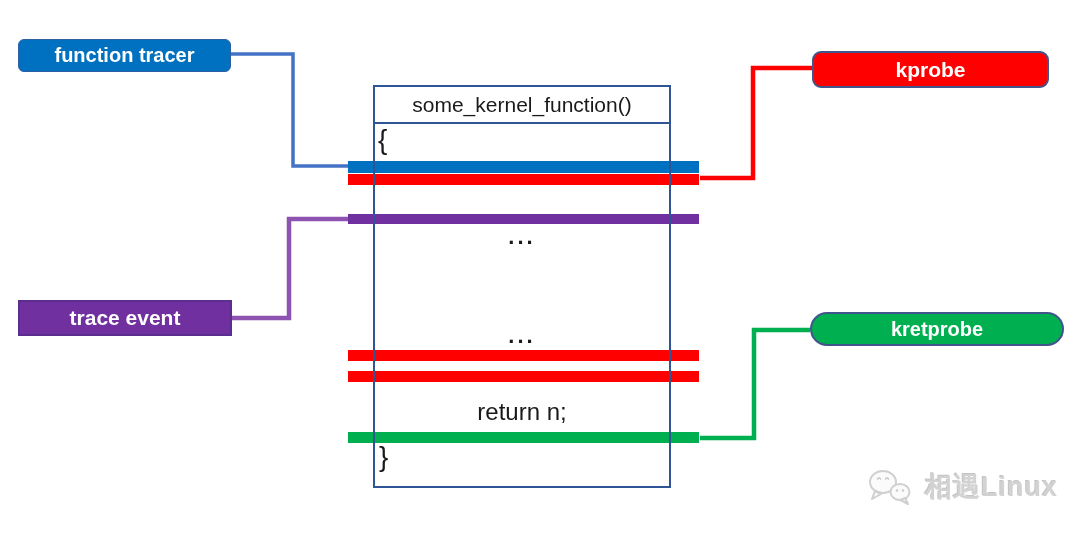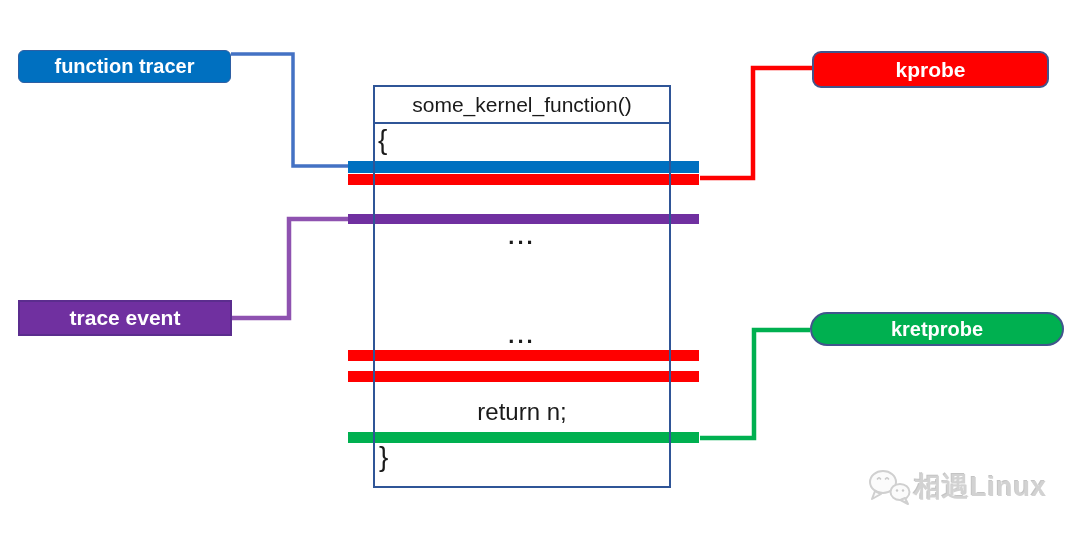--- a/index.html
+++ b/index.html
@@ -39,21 +39,21 @@
     position:absolute;display:flex;align-items:center;justify-content:center;
     color:#ffffff;font-weight:600;font-size:20px;box-sizing:border-box;z-index:6;
     white-space:nowrap;
   }
   #label-function-tracer{left:18px;top:39px;width:213px;height:33px;border-radius:6px;border:1.5px solid #2E5FA3;}
   #label-kprobe{left:812px;top:51px;width:237px;height:37px;border-radius:9px;border:2px solid #41558C;font-size:21px;}
   #label-trace-event{left:18px;top:300px;width:214px;height:36px;border-radius:0;border:2px solid #5B2D8E;font-size:21px;}
   #label-kretprobe{left:810px;top:312px;width:254px;height:34px;border-radius:17px;border:2px solid #41558C;}
   
   #watermark{
-    position:absolute;left:866px;top:466px;display:flex;align-items:center;gap:2px;z-index:7;
+    position:absolute;left:866px;top:466px;display:flex;align-items:center;gap:13px;z-index:7;
   }
   #watermark-text{
     font-size:27px;font-weight:700;color:#d2d2d2;letter-spacing:1px;
     text-shadow:1px 1px 1px #ffffff, -1px -1px 0 #c4c4c4;
   }
 </style>
 </head>
 <body>
 
 <div id="stage">
@@ -75,21 +75,21 @@
   <div id="function-box">
     <div id="function-title">some_kernel_function()</div>
   </div>
 
   <div class="code" id="open-brace">{</div>
   <div class="code ellipsis" id="ellipsis-top">...</div>
   <div class="code ellipsis" id="ellipsis-bottom">...</div>
   <div class="code" id="return-stmt">return n;</div>
   <div class="code" id="close-brace">}</div>
 
-  <div class="label" id="label-function-tracer" style="background-color: rgb(0, 112, 192); margin-top: 11px;">function tracer</div>
+  <div class="label" id="label-function-tracer" style="background-color: rgb(0, 112, 192);">function tracer</div>
   <div class="label" id="label-kprobe" style="background-color: rgb(255, 0, 0);">kprobe</div>
   <div class="label" id="label-trace-event" style="background-color: rgb(112, 48, 160);">trace event</div>
   <div class="label" id="label-kretprobe" style="background-color: rgb(0, 176, 80);">kretprobe</div>
 
   <div id="watermark">
     <svg width="46" height="42" viewBox="0 0 46 42">
       <ellipse cx="17" cy="16" rx="13" ry="11" fill="#fbfbfb" stroke="#d0d0d0" stroke-width="2"></ellipse>
       <path d="M9 25 L6 33 L15 28 Z" fill="#fbfbfb" stroke="#d0d0d0" stroke-width="2" stroke-linejoin="round"></path>
       <path d="M11.5 13 q 1.5 -2.4 3 0" fill="none" stroke="#c9c9c9" stroke-width="1.6" stroke-linecap="round"></path>
       <path d="M19.5 13 q 1.5 -2.4 3 0" fill="none" stroke="#c9c9c9" stroke-width="1.6" stroke-linecap="round"></path>

